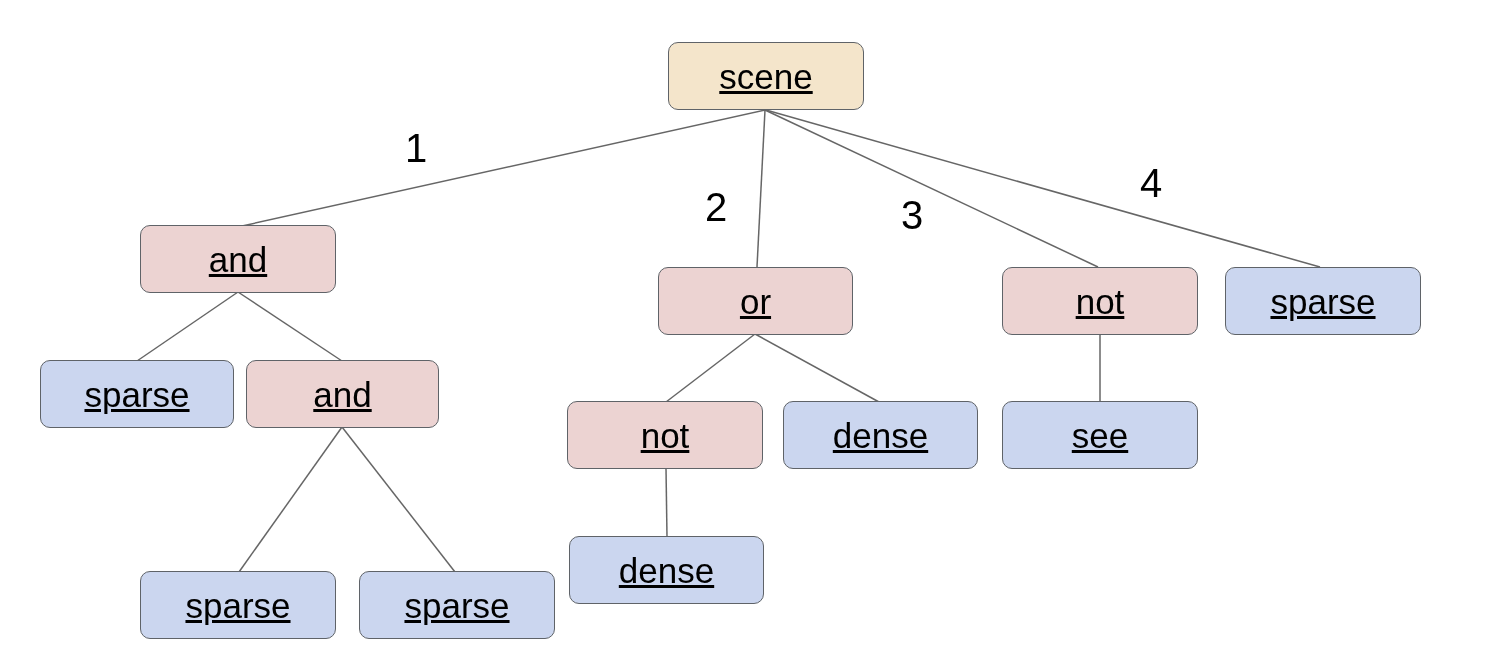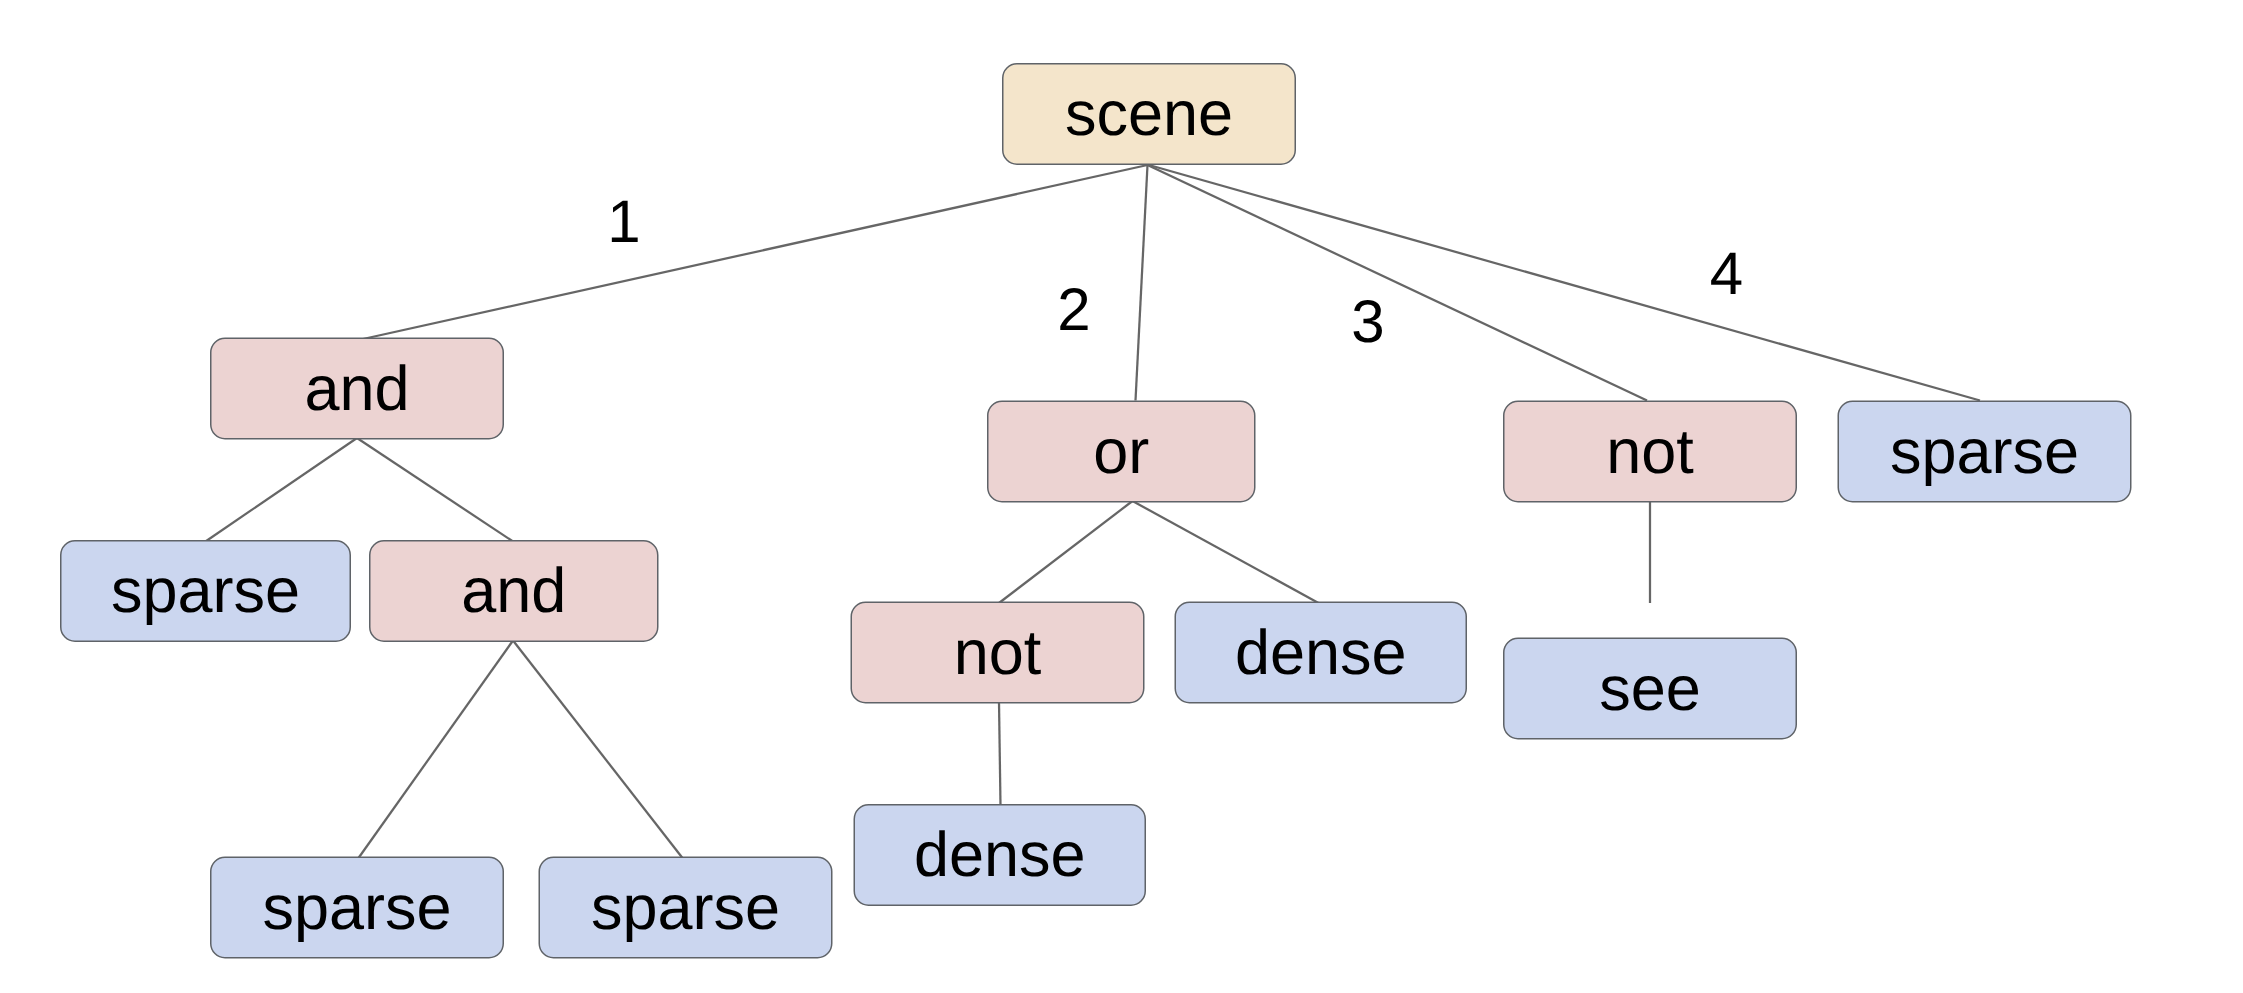--- a/index.html
+++ b/index.html
@@ -23,24 +23,25 @@
     height: 662px;
   }
   .node {
     position: absolute;
     box-sizing: border-box;
     border: 1.5px solid #5f6368;
     border-radius: 10px;
     display: flex;
     align-items: center;
     justify-content: center;
-    font-size: 42px;
+    font-size: 35px;
     line-height: 1;
     color: #000000;
     white-space: nowrap;
+    text-decoration: underline;
   }
   .edge-label {
     position: absolute;
     transform: translate(-50%, -50%);
     font-size: 40px;
     color: #000000;
     line-height: 1;
   }
 </style>
 </head>
@@ -58,28 +59,28 @@
       <line x1="342" y1="427" x2="239" y2="572" stroke="#666666" stroke-width="1.5"></line>
       <line x1="342" y1="427" x2="455" y2="572" stroke="#666666" stroke-width="1.5"></line>
       <line x1="755" y1="334" x2="666" y2="402" stroke="#666666" stroke-width="1.5"></line>
       <line x1="755" y1="334" x2="879" y2="402" stroke="#666666" stroke-width="1.5"></line>
       <line x1="666" y1="468" x2="667" y2="537" stroke="#666666" stroke-width="1.5"></line>
       <line x1="1100" y1="334" x2="1100" y2="402" stroke="#666666" stroke-width="1.5"></line>
     </svg>
 
   <div class="node" style="left: 668px; top: 42px; width: 196px; height: 68px; background: rgb(244, 229, 203); border-color: rgb(95, 99, 104); color: rgb(0, 0, 0);">scene</div>
   <div class="node" style="left: 140px; top: 225px; width: 196px; height: 68px; background: rgb(236, 211, 210); border-color: rgb(95, 99, 104); color: rgb(0, 0, 0);">and</div>
-  <div class="node" style="left: 658px; top: 267px; width: 179px; height: 68px; background: rgb(236, 211, 210); border-color: rgb(95, 99, 104); color: rgb(0, 0, 0);">or</div>
+  <div class="node" style="left: 658px; top: 267px; width: 195px; height: 68px; background: rgb(236, 211, 210); border-color: rgb(95, 99, 104); color: rgb(0, 0, 0);">or</div>
   <div class="node" style="left: 1002px; top: 267px; width: 196px; height: 68px; background: rgb(236, 211, 210); border-color: rgb(95, 99, 104); color: rgb(0, 0, 0);">not</div>
   <div class="node" style="left: 1225px; top: 267px; width: 196px; height: 68px; background: rgb(203, 214, 239); border-color: rgb(95, 99, 104); color: rgb(0, 0, 0);">sparse</div>
   <div class="node" style="left: 40px; top: 360px; width: 194px; height: 68px; background: rgb(203, 214, 239); border-color: rgb(95, 99, 104); color: rgb(0, 0, 0);">sparse</div>
   <div class="node" style="left: 246px; top: 360px; width: 193px; height: 68px; background: rgb(236, 211, 210); border-color: rgb(95, 99, 104); color: rgb(0, 0, 0);">and</div>
   <div class="node" style="left: 567px; top: 401px; width: 196px; height: 68px; background: rgb(236, 211, 210); border-color: rgb(95, 99, 104); color: rgb(0, 0, 0);">not</div>
   <div class="node" style="left: 783px; top: 401px; width: 195px; height: 68px; background: rgb(203, 214, 239); border-color: rgb(95, 99, 104); color: rgb(0, 0, 0);">dense</div>
-  <div class="node" style="left: 1002px; top: 401px; width: 196px; height: 68px; background: rgb(203, 214, 239); border-color: rgb(95, 99, 104); color: rgb(0, 0, 0); margin-top: 24px;">see</div>
+  <div class="node" style="left: 1002px; top: 401px; width: 196px; height: 68px; background: rgb(203, 214, 239); border-color: rgb(95, 99, 104); color: rgb(0, 0, 0);">see</div>
   <div class="node" style="left: 140px; top: 571px; width: 196px; height: 68px; background: rgb(203, 214, 239); border-color: rgb(95, 99, 104); color: rgb(0, 0, 0);">sparse</div>
   <div class="node" style="left: 359px; top: 571px; width: 196px; height: 68px; background: rgb(203, 214, 239); border-color: rgb(95, 99, 104); color: rgb(0, 0, 0);">sparse</div>
   <div class="node" style="left: 569px; top: 536px; width: 195px; height: 68px; background: rgb(203, 214, 239); border-color: rgb(95, 99, 104); color: rgb(0, 0, 0);">dense</div>
 
   <span class="edge-label" style="left: 416px; top: 148px; color: rgb(0, 0, 0);">1</span>
   <span class="edge-label" style="left: 716px; top: 207px; color: rgb(0, 0, 0);">2</span>
   <span class="edge-label" style="left: 912px; top: 215px; color: rgb(0, 0, 0);">3</span>
   <span class="edge-label" style="left: 1151px; top: 183px; color: rgb(0, 0, 0);">4</span>
 
 </div>

